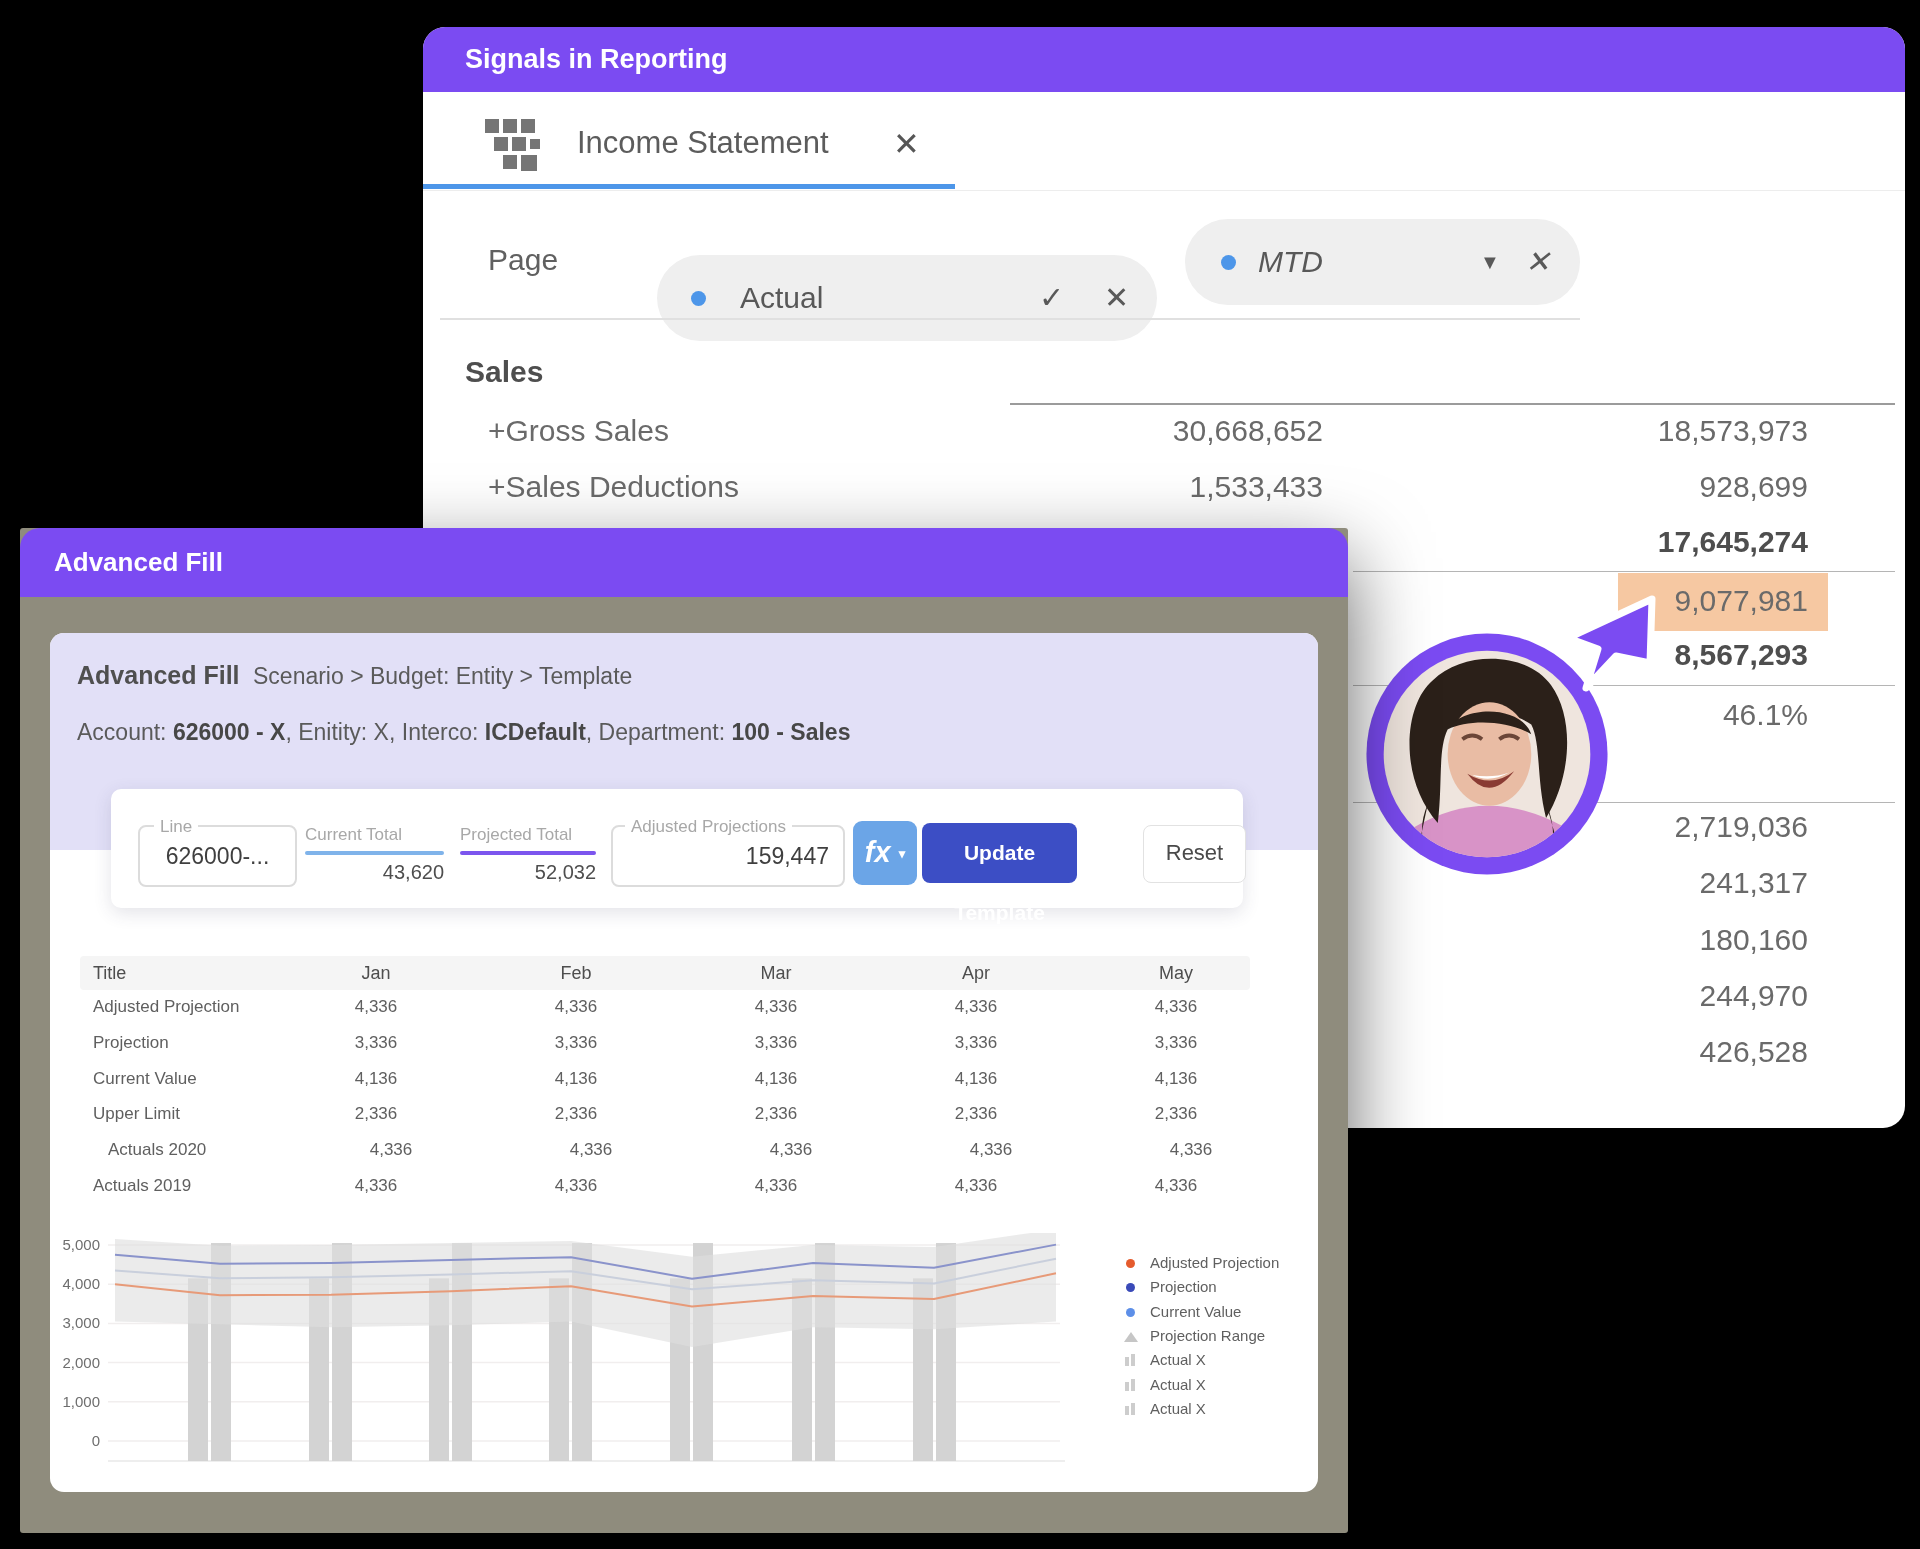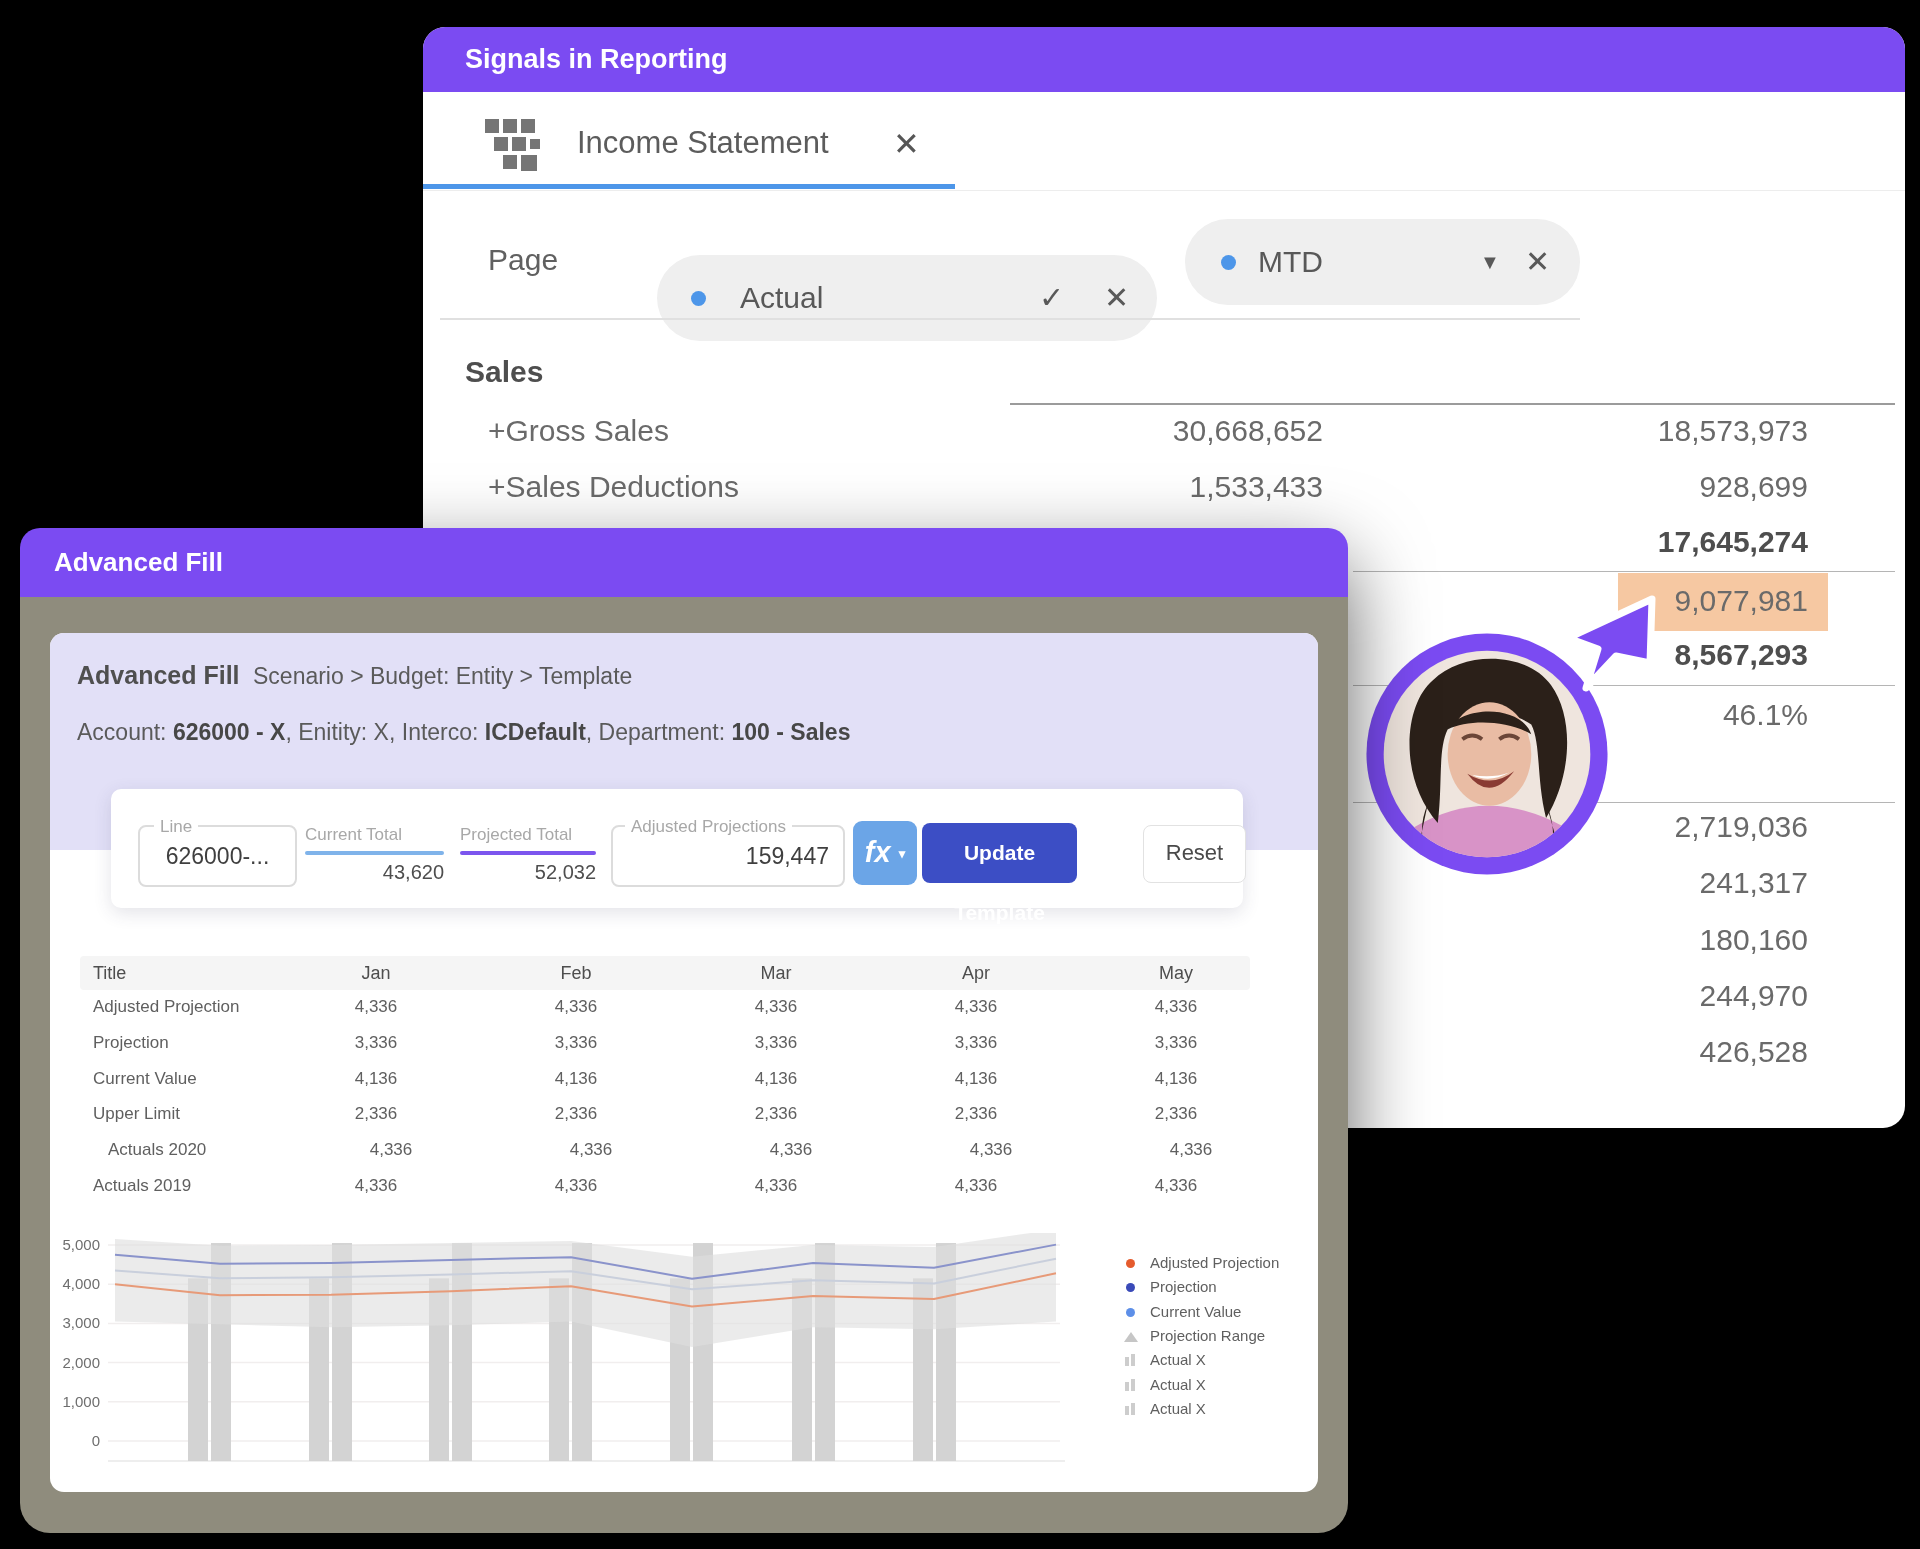--- a/index.html
+++ b/index.html
@@ -13,39 +13,39 @@
   #signals .titlebar span{position:absolute;left:42px;top:0;line-height:65px;color:#fff;
     font-size:27px;font-weight:700;}
   .tab-icon{position:absolute;left:57px;top:92px;}
   .tab-label{position:absolute;left:154px;top:98px;font-size:31px;font-weight:500;color:#5c5c5c;}
   .tab-close{position:absolute;left:470px;top:98px;font-size:32px;color:#565656;cursor:default;}
   .tab-underline{position:absolute;left:0;top:157px;width:532px;height:5px;background:#4D96E9;}
   .strip-line{position:absolute;left:0;top:163px;right:0;height:1px;background:#EDEDED;}
   .page-label{position:absolute;left:65px;top:216px;font-size:30px;color:#606060;}
   .chip{position:absolute;top:192px;height:86px;border-radius:43px;background:#EFEFEF;}
   #chip-actual{left:234px;width:500px;margin-top:36px;}
-  #chip-mtd{left:762px;width:395px;}
+  #chip-mtd{left:762px;width:395px;font-style:italic;}
   .chip .dot{position:absolute;top:36px;width:15px;height:15px;border-radius:50%;background:#4D96E9;}
   .chip .lbl{position:absolute;top:0;line-height:86px;font-size:30px;color:#585858;}
   .chip .ic{position:absolute;top:0;line-height:86px;font-size:30px;color:#595959;}
   .filter-line{position:absolute;left:17px;top:291px;width:1140px;height:2px;background:#E0E0E0;}
   .sales-h{position:absolute;left:42px;top:328px;font-size:30px;font-weight:700;color:#4e4e4e;}
   .topline{position:absolute;left:587px;top:376px;width:885px;height:2px;background:#9b9b9b;}
   .rrule{position:absolute;left:930px;width:542px;height:1px;background:#b5b5b5;}
   .rrow{position:absolute;height:44px;line-height:44px;font-size:30px;color:#6a6a6a;}
   .rrow .lab{position:absolute;left:65px;}
   .rrow .c1{position:absolute;left:600px;width:300px;text-align:right;}
   .rrow .c2{position:absolute;left:1085px;width:300px;text-align:right;}
   .rrow.bold{color:#4e4e4e;font-weight:700;}
   .hilite{position:absolute;left:1195px;top:546px;width:210px;height:58px;background:#F6C8A2;z-index:2;}
   .rowtext{z-index:3;}
   #avatar{position:absolute;left:941px;top:604px;width:246px;height:246px;z-index:4;}
   #cursor{position:absolute;left:1135px;top:565px;z-index:5;}
   
-  #af{left:20px;top:528px;width:1328px;height:1005px;background:#8F8C7D;border-radius:30px;z-index:10;}
+  #af{left:20px;top:528px;width:1328px;height:1005px;background:#8F8C7D;border-radius:3px;z-index:10;}
   #af .titlebar{position:absolute;left:0;top:0;right:0;height:69px;background:#7B4BF2;
     border-radius:20px 20px 0 0;}
   #af .titlebar span{position:absolute;left:34px;top:0;line-height:69px;color:#fff;font-size:26px;font-weight:700;}
   #af-panel{position:absolute;left:30px;top:105px;width:1268px;height:859px;background:#fff;
     border-radius:14px;overflow:hidden;}
   .lavender{position:absolute;left:0;top:0;right:0;height:217px;background:#E2E0F7;}
   .af-head{position:absolute;left:27px;top:28px;font-size:25px;font-weight:700;color:#4f4f4f;}
   .af-crumb{position:absolute;left:203px;top:30px;font-size:23px;color:#5a5a5a;}
   .af-account{position:absolute;left:27px;top:86px;font-size:23px;color:#5a5a5a;}
   .af-account b{color:#474747;}

